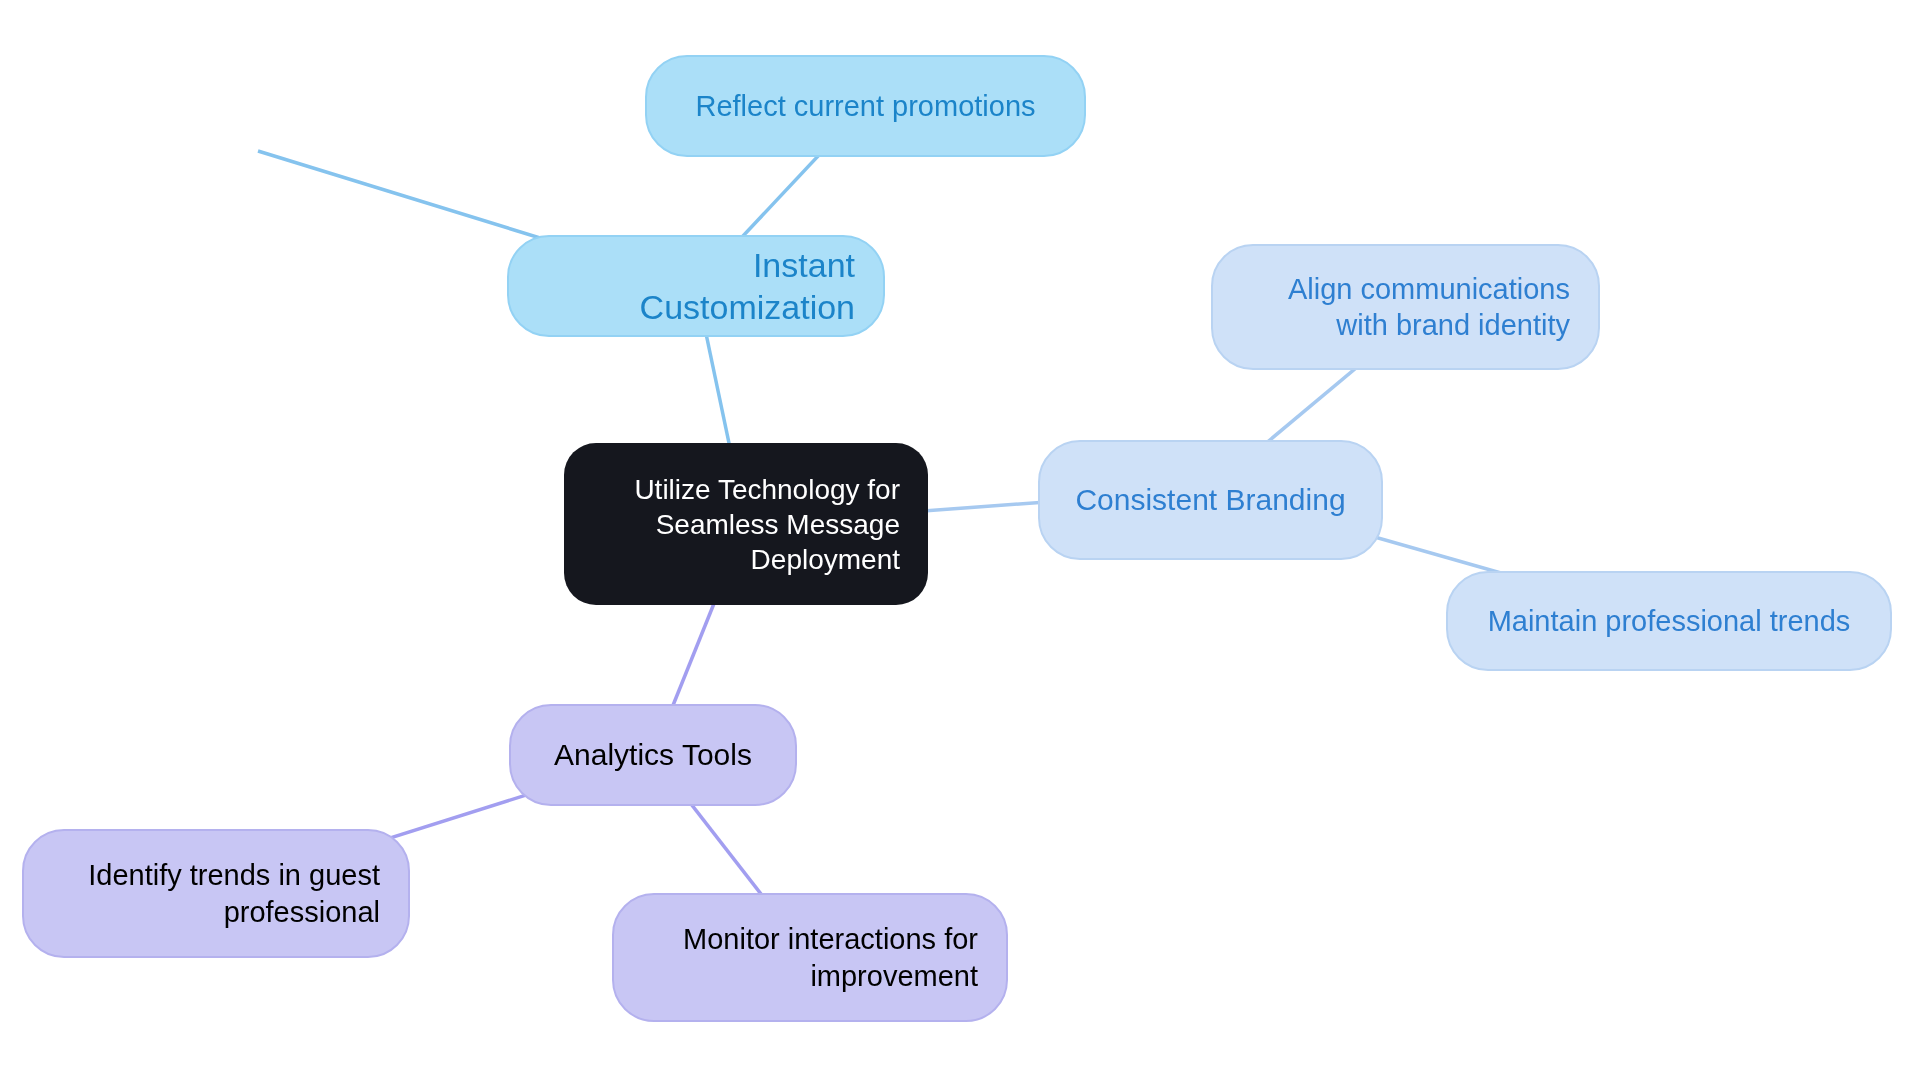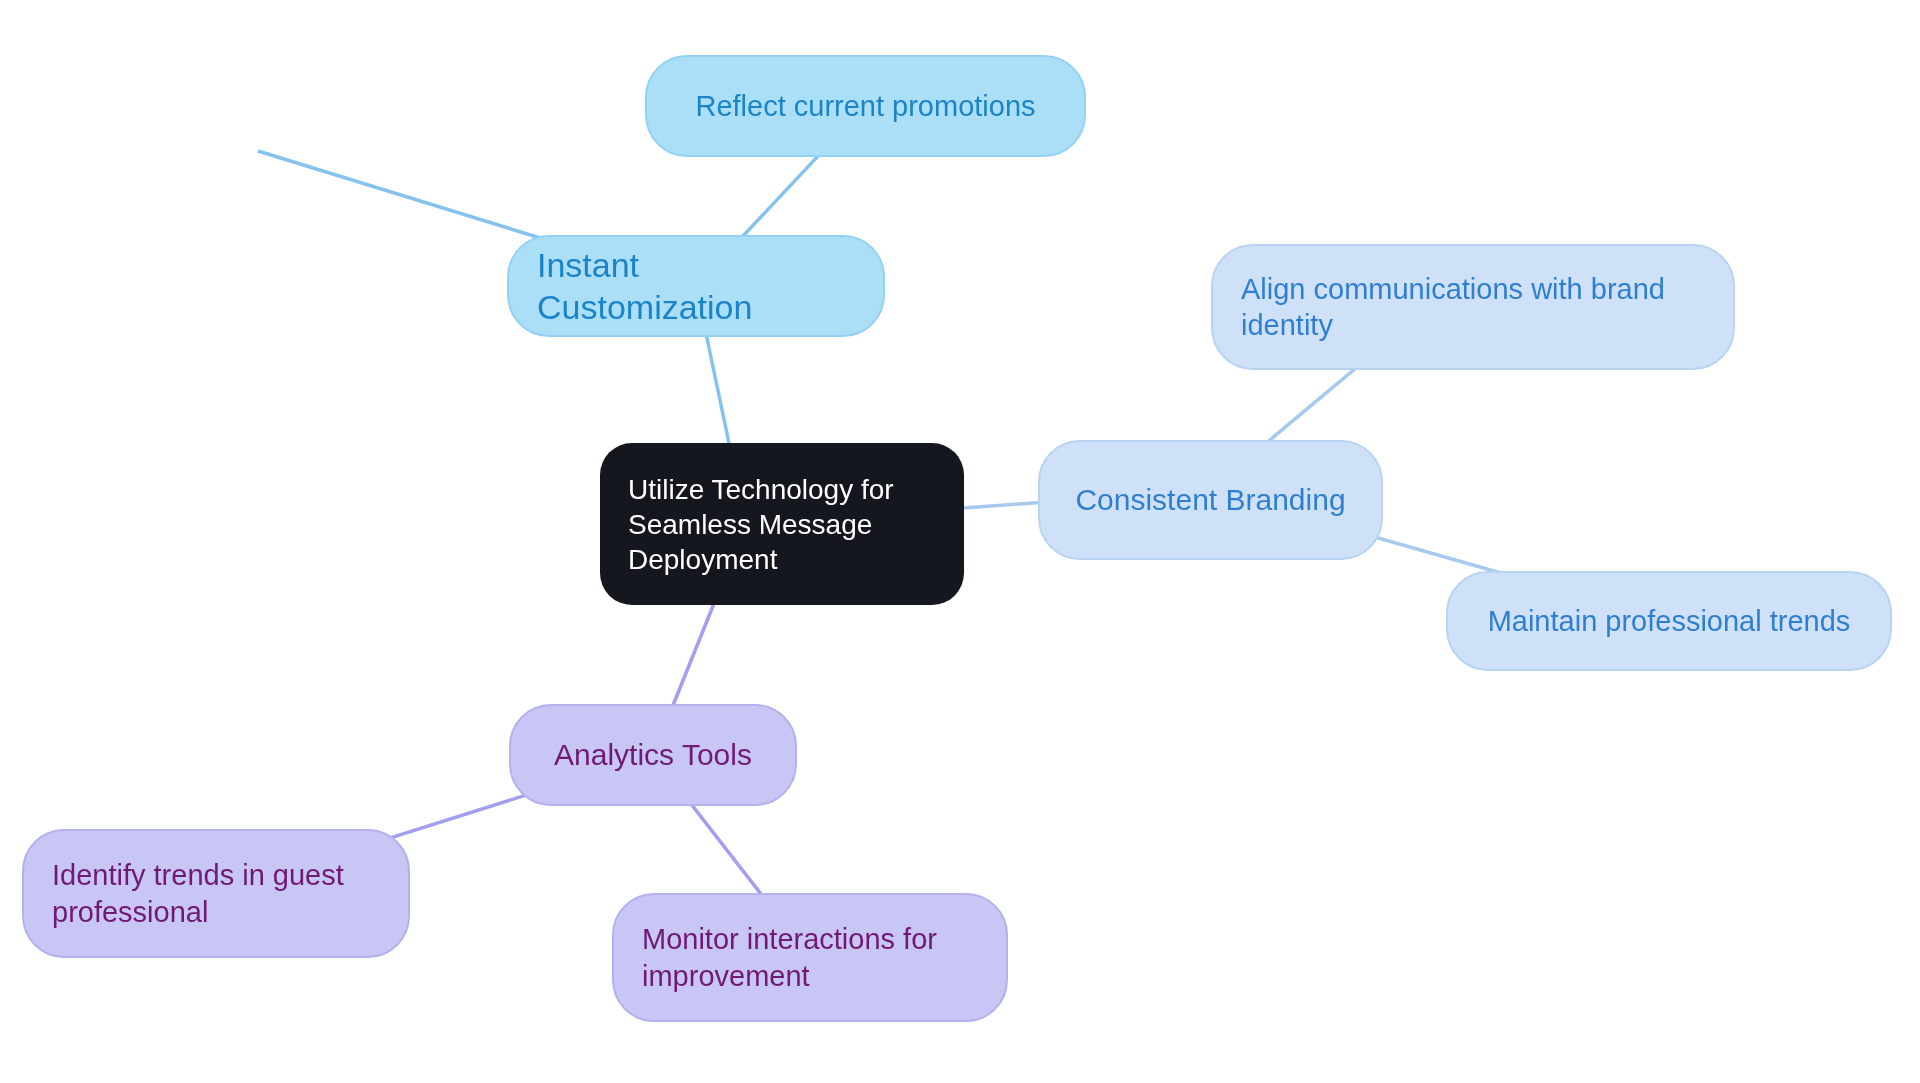--- a/index.html
+++ b/index.html
@@ -22,36 +22,35 @@
     width: 1920px;
     height: 1083px;
     z-index: 1;
   }
   .node {
     position: absolute;
     z-index: 2;
     display: flex;
     align-items: center;
     justify-content: center;
-    text-align: left;
+    text-align: right;
     box-sizing: border-box;
     padding: 10px 28px;
     line-height: 1.25;
     cursor: default;
   }
   .node span { display: block; }
 
   
   .root {
     left: 564px; top: 443px; width: 364px; height: 162px;
     background: #15171e;
     color: #ffffff;
     border-radius: 32px;
     font-size: 28px;
-    margin-left: 36px;
   }
 
   
   .blue {
     background: #abdff8;
     border: 2px solid #93d2f4;
     color: #1b84c9;
     border-radius: 42px;
     font-size: 29px;
   }
@@ -61,28 +60,28 @@
 
   
   .lightblue {
     background: #cfe1f8;
     border: 2px solid #b9d3f2;
     color: #2e7fd1;
     border-radius: 42px;
     font-size: 29px;
   }
   .n-consistent { left: 1038px; top: 440px; width: 345px; height: 120px; font-size: 30px; }
-  .n-align      { left: 1211px; top: 244px; width: 524px; height: 126px; }
+  .n-align      { left: 1211px; top: 244px; width: 389px; height: 126px; }
   .n-maintain   { left: 1446px; top: 571px; width: 446px; height: 100px; }
 
   
   .purple {
     background: #c8c6f4;
     border: 2px solid #b4b1ee;
-    color: #701a75;
+    color: #000000;
     border-radius: 42px;
     font-size: 29px;
   }
   .n-analytics { left: 509px; top: 704px; width: 288px; height: 102px; font-size: 30px; }
   .n-identify  { left: 22px;  top: 829px; width: 388px; height: 129px; }
   .n-monitor   { left: 612px; top: 893px; width: 396px; height: 129px; }
 </style>
 </head>
 <body>
 

